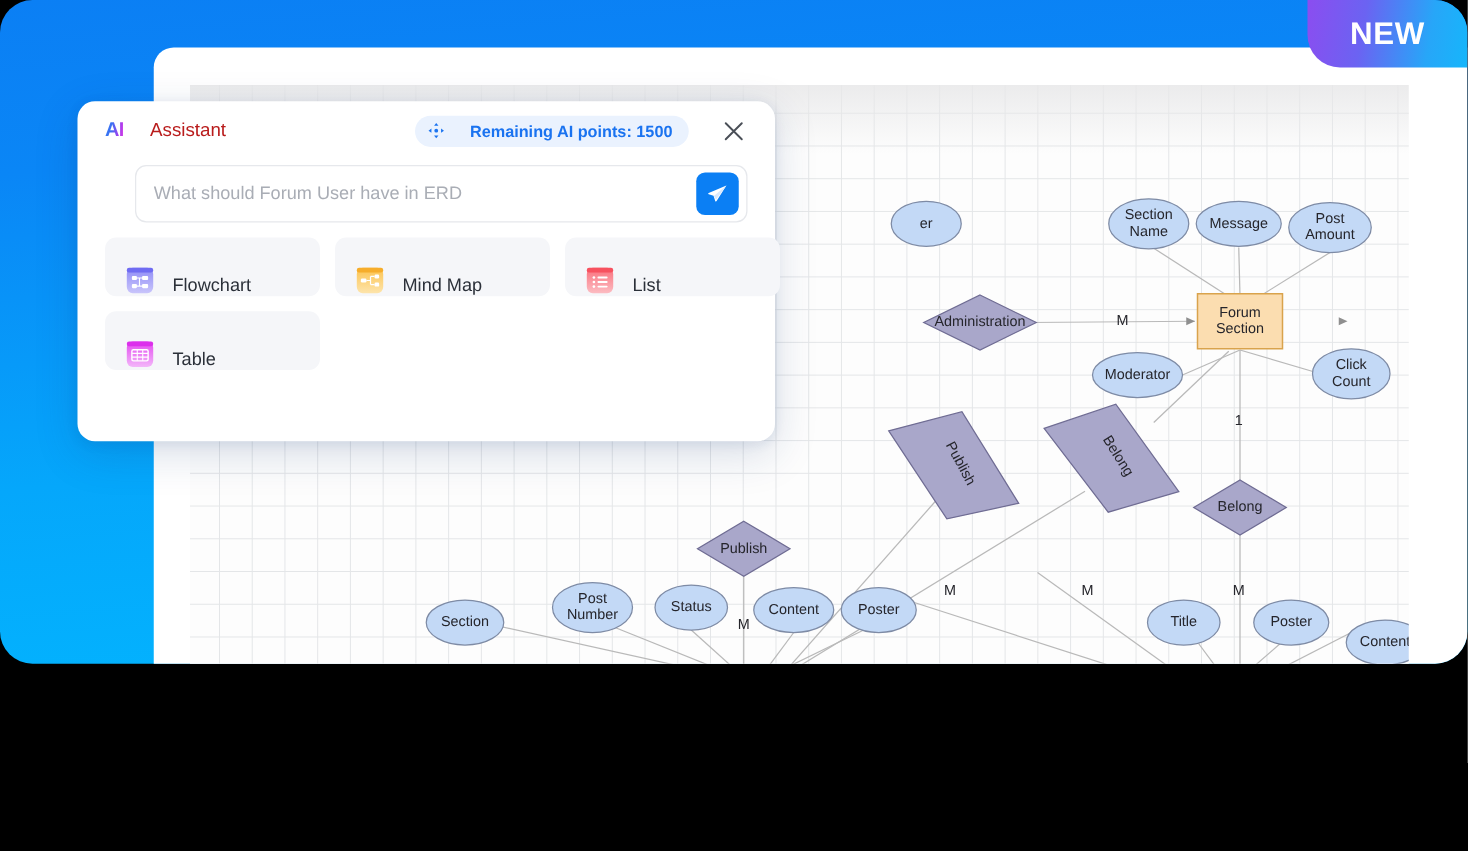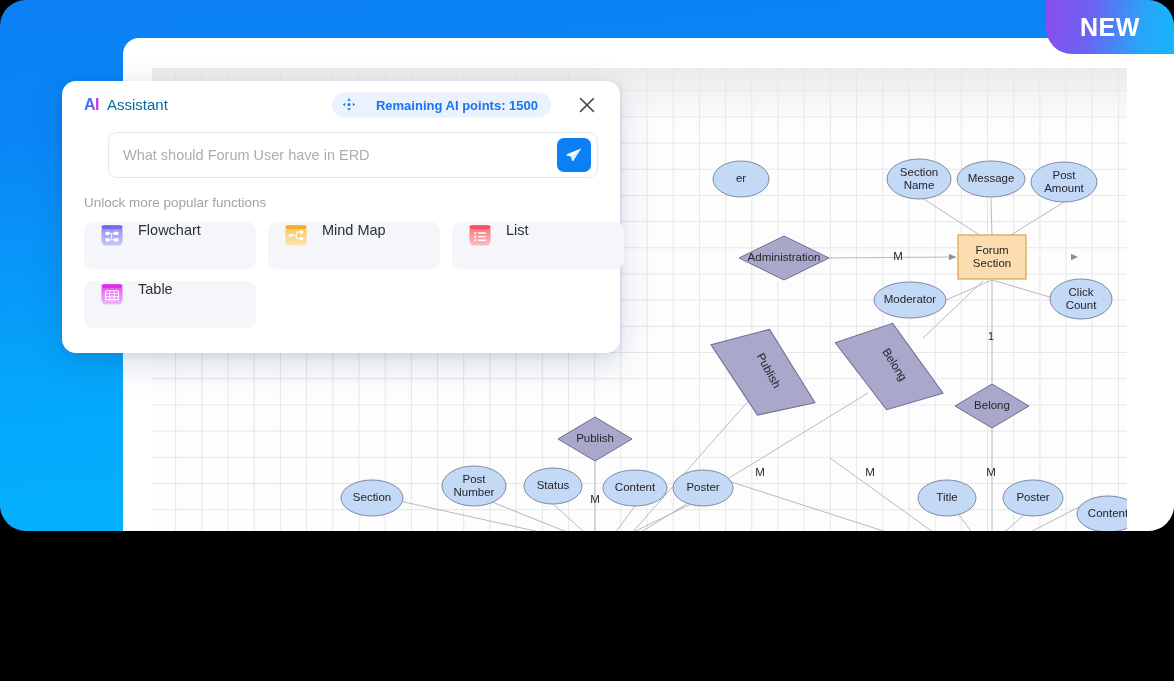--- a/index.html
+++ b/index.html
@@ -95,21 +95,21 @@
     height: 47px;
     display: flex; align-items: center;
   }
   #ai-logo {
     font-size: 16px; font-weight: bold;
     background: linear-gradient(100deg,#2f7bf5 0%,#3d6ff2 35%,#a13ef0 70%,#e33ce0 100%);
     -webkit-background-clip: text; background-clip: text;
     -webkit-text-fill-color: transparent; color: transparent;
     letter-spacing: -.5px;
   }
-  #panel-title { font-size: 15px; color: #0369a1; margin-left: 8px; }
+  #panel-title { font-size: 15px; color: #b91c1c; margin-left: 21px; }
   #points-badge {
     position: absolute; right: 47px; top: 50%;
     transform: translateY(-50%);
     display: flex; align-items: center; gap: 20px;
     background: #eaf2fe;
     border-radius: 14px;
     padding: 5px 13px 5px 10px;
     color: #1a73f0; font-size: 13px; font-weight: bold;
     white-space: nowrap;
   }
@@ -157,21 +157,21 @@
   #fn-grid {
     margin-top: 12px;
     display: grid;
     grid-template-columns: repeat(3, 172px);
     gap: 12px;
   }
   .fn-card {
     height: 47px;
     background: #f5f6f9;
     border-radius: 9px;
-    display: flex; align-items: flex-start;
+    display: flex; align-items: flex-end;
     padding-left: 15px;
     cursor: pointer;
   }
   .fn-icon { width: 26px; height: 26px; flex: none; }
   .fn-label { margin-left: 13px; font-size: 14.5px; color: #2b3039; }
 </style>
 </head>
 <body>
 
 <div id="root">
@@ -409,21 +409,20 @@
     <div id="prompt-wrap">
       <input id="prompt-input" type="text" placeholder="What should Forum User have in ERD" style="">
       <div id="send-btn">
         <svg width="18" height="18" viewBox="0 0 24 24">
           <path d="M21.5 3.2 2.6 11.1c-.7.3-.7 1.2.05 1.4l5.1 1.6 1.8 5.5c.25.7 1.15.8 1.5.15L21.5 3.2z" fill="#fff"></path>
           <path d="M8.1 14.4 21.5 3.2 10.4 18.4z" fill="#d9e9fd"></path>
         </svg>
       </div>
     </div>
 
-    <div id="unlock-label">Unlock more popular functions</div>
 
     <div id="fn-grid">
 
       <div class="fn-card">
         <svg class="fn-icon" viewBox="0 0 32 32">
           <defs>
               <linearGradient id="gFlow" x1="0" y1="0" x2="0" y2="1">
             <stop offset="0" stop-color="#8e8bf6"></stop>
                 <stop offset="1" stop-color="#c9c5fb"></stop>
               </linearGradient>

